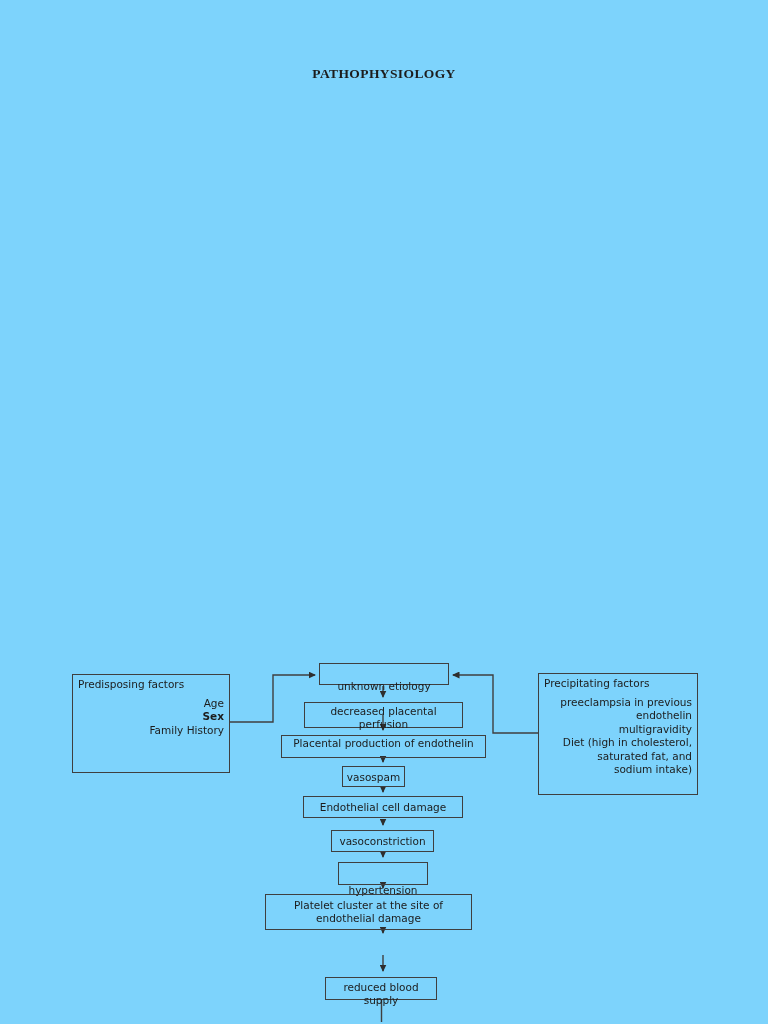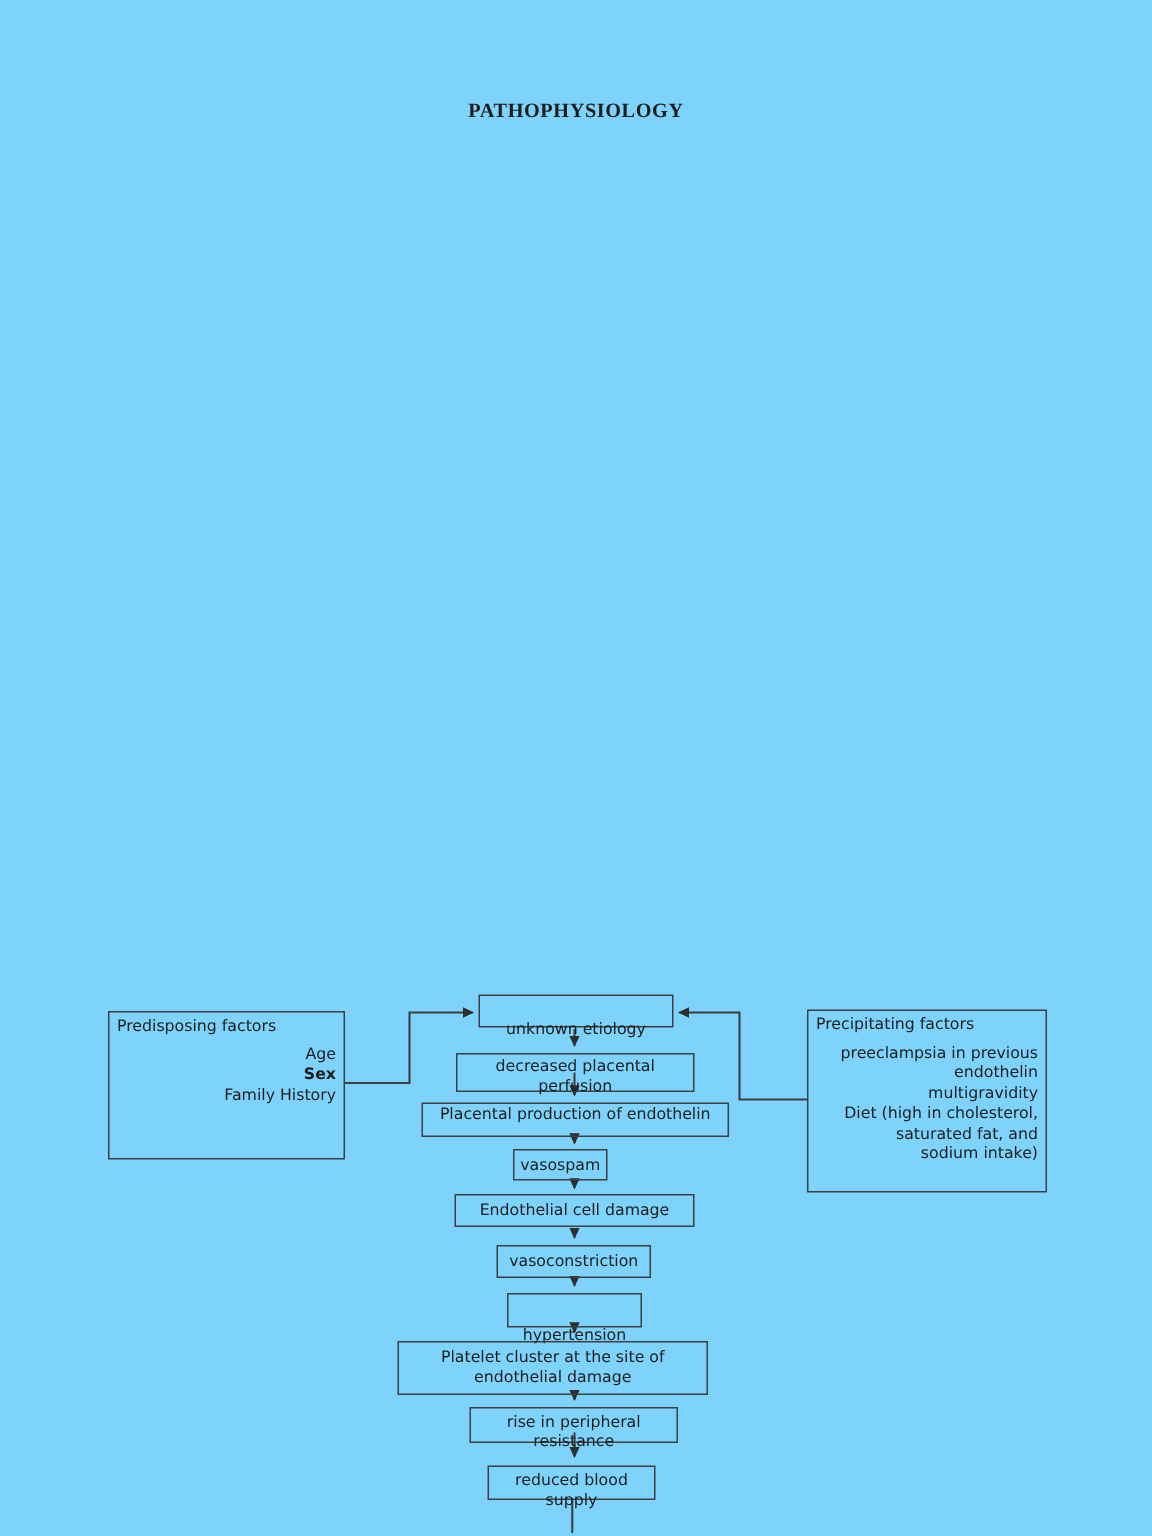--- a/index.html
+++ b/index.html
@@ -109,16 +109,15 @@
   </div>
 
   <div class="node" id="n0">unknown etiology</div>
   <div class="node" id="n1">decreased placental perfusion</div>
   <div class="node" id="n2">Placental production of endothelin</div>
   <div class="node" id="n3">vasospam</div>
   <div class="node" id="n4">Endothelial cell damage</div>
   <div class="node" id="n5">vasoconstriction</div>
   <div class="node" id="n6">hypertension</div>
   <div class="node" id="n7">Platelet cluster at the site of endothelial damage</div>
-  <div class="node" id="n8">rise in peripheral resistance</div>
   <div class="node" id="n9">reduced blood supply</div>
 
 </div>
 
 </body></html>

